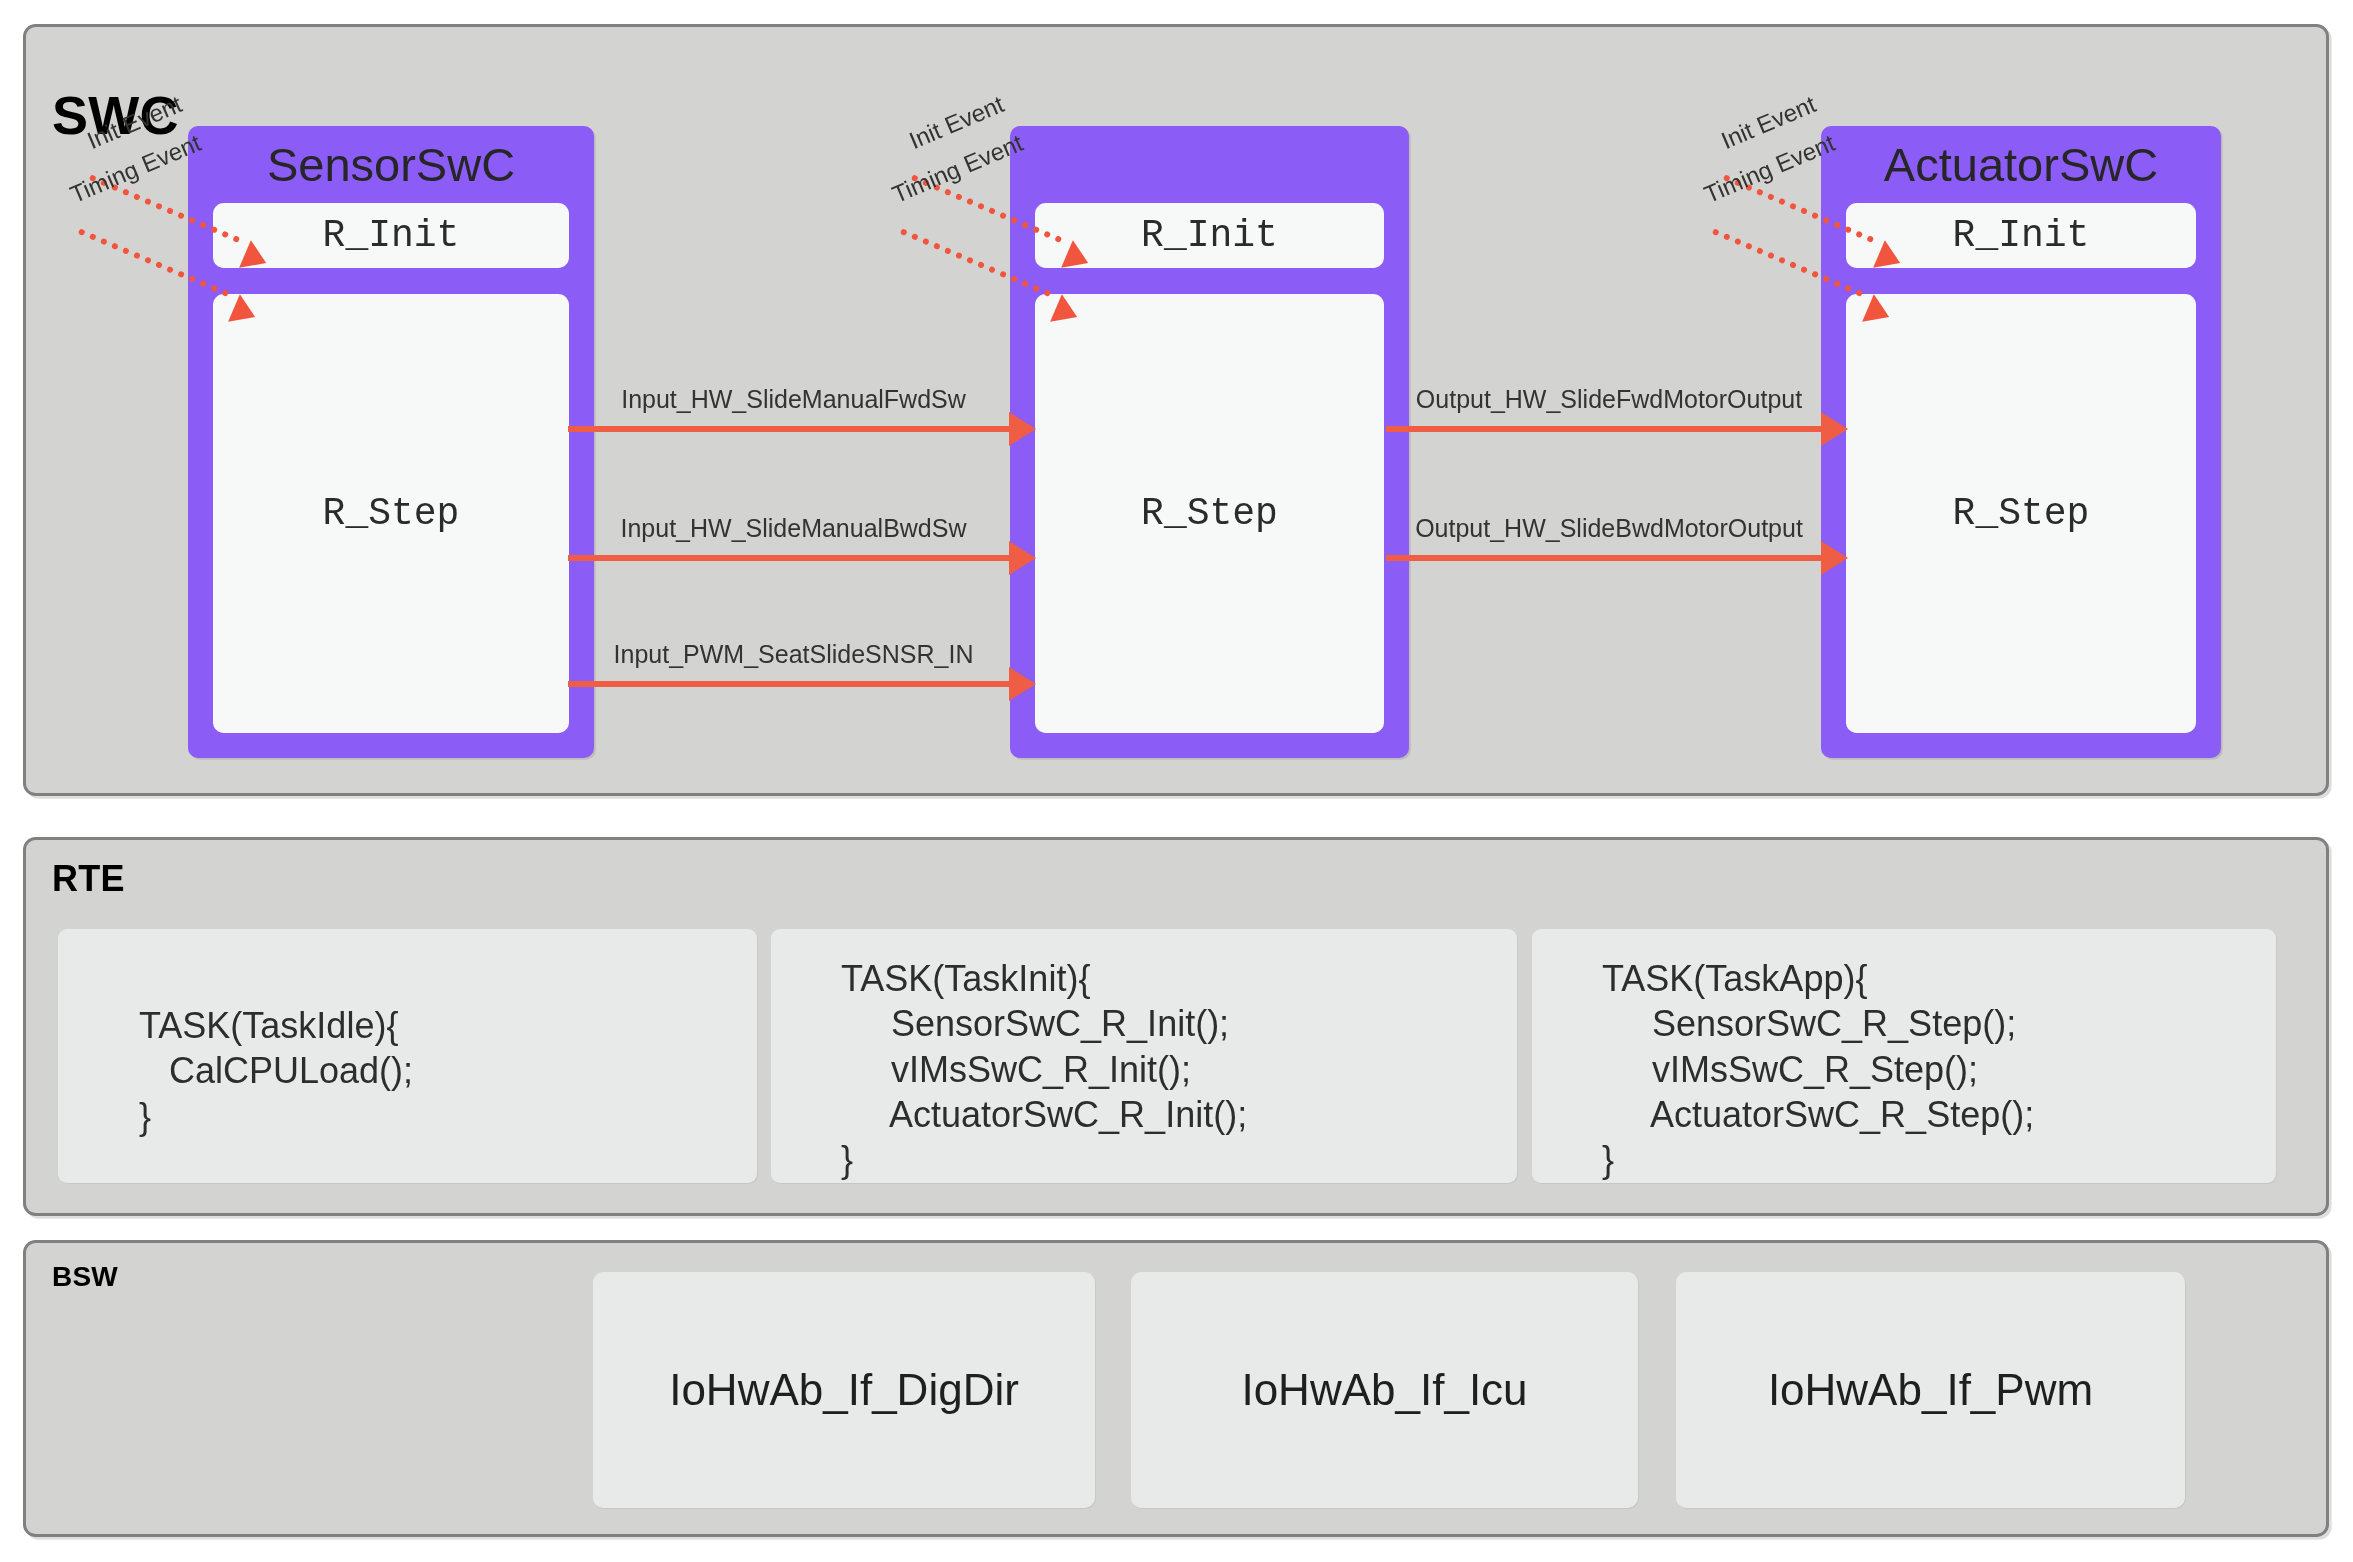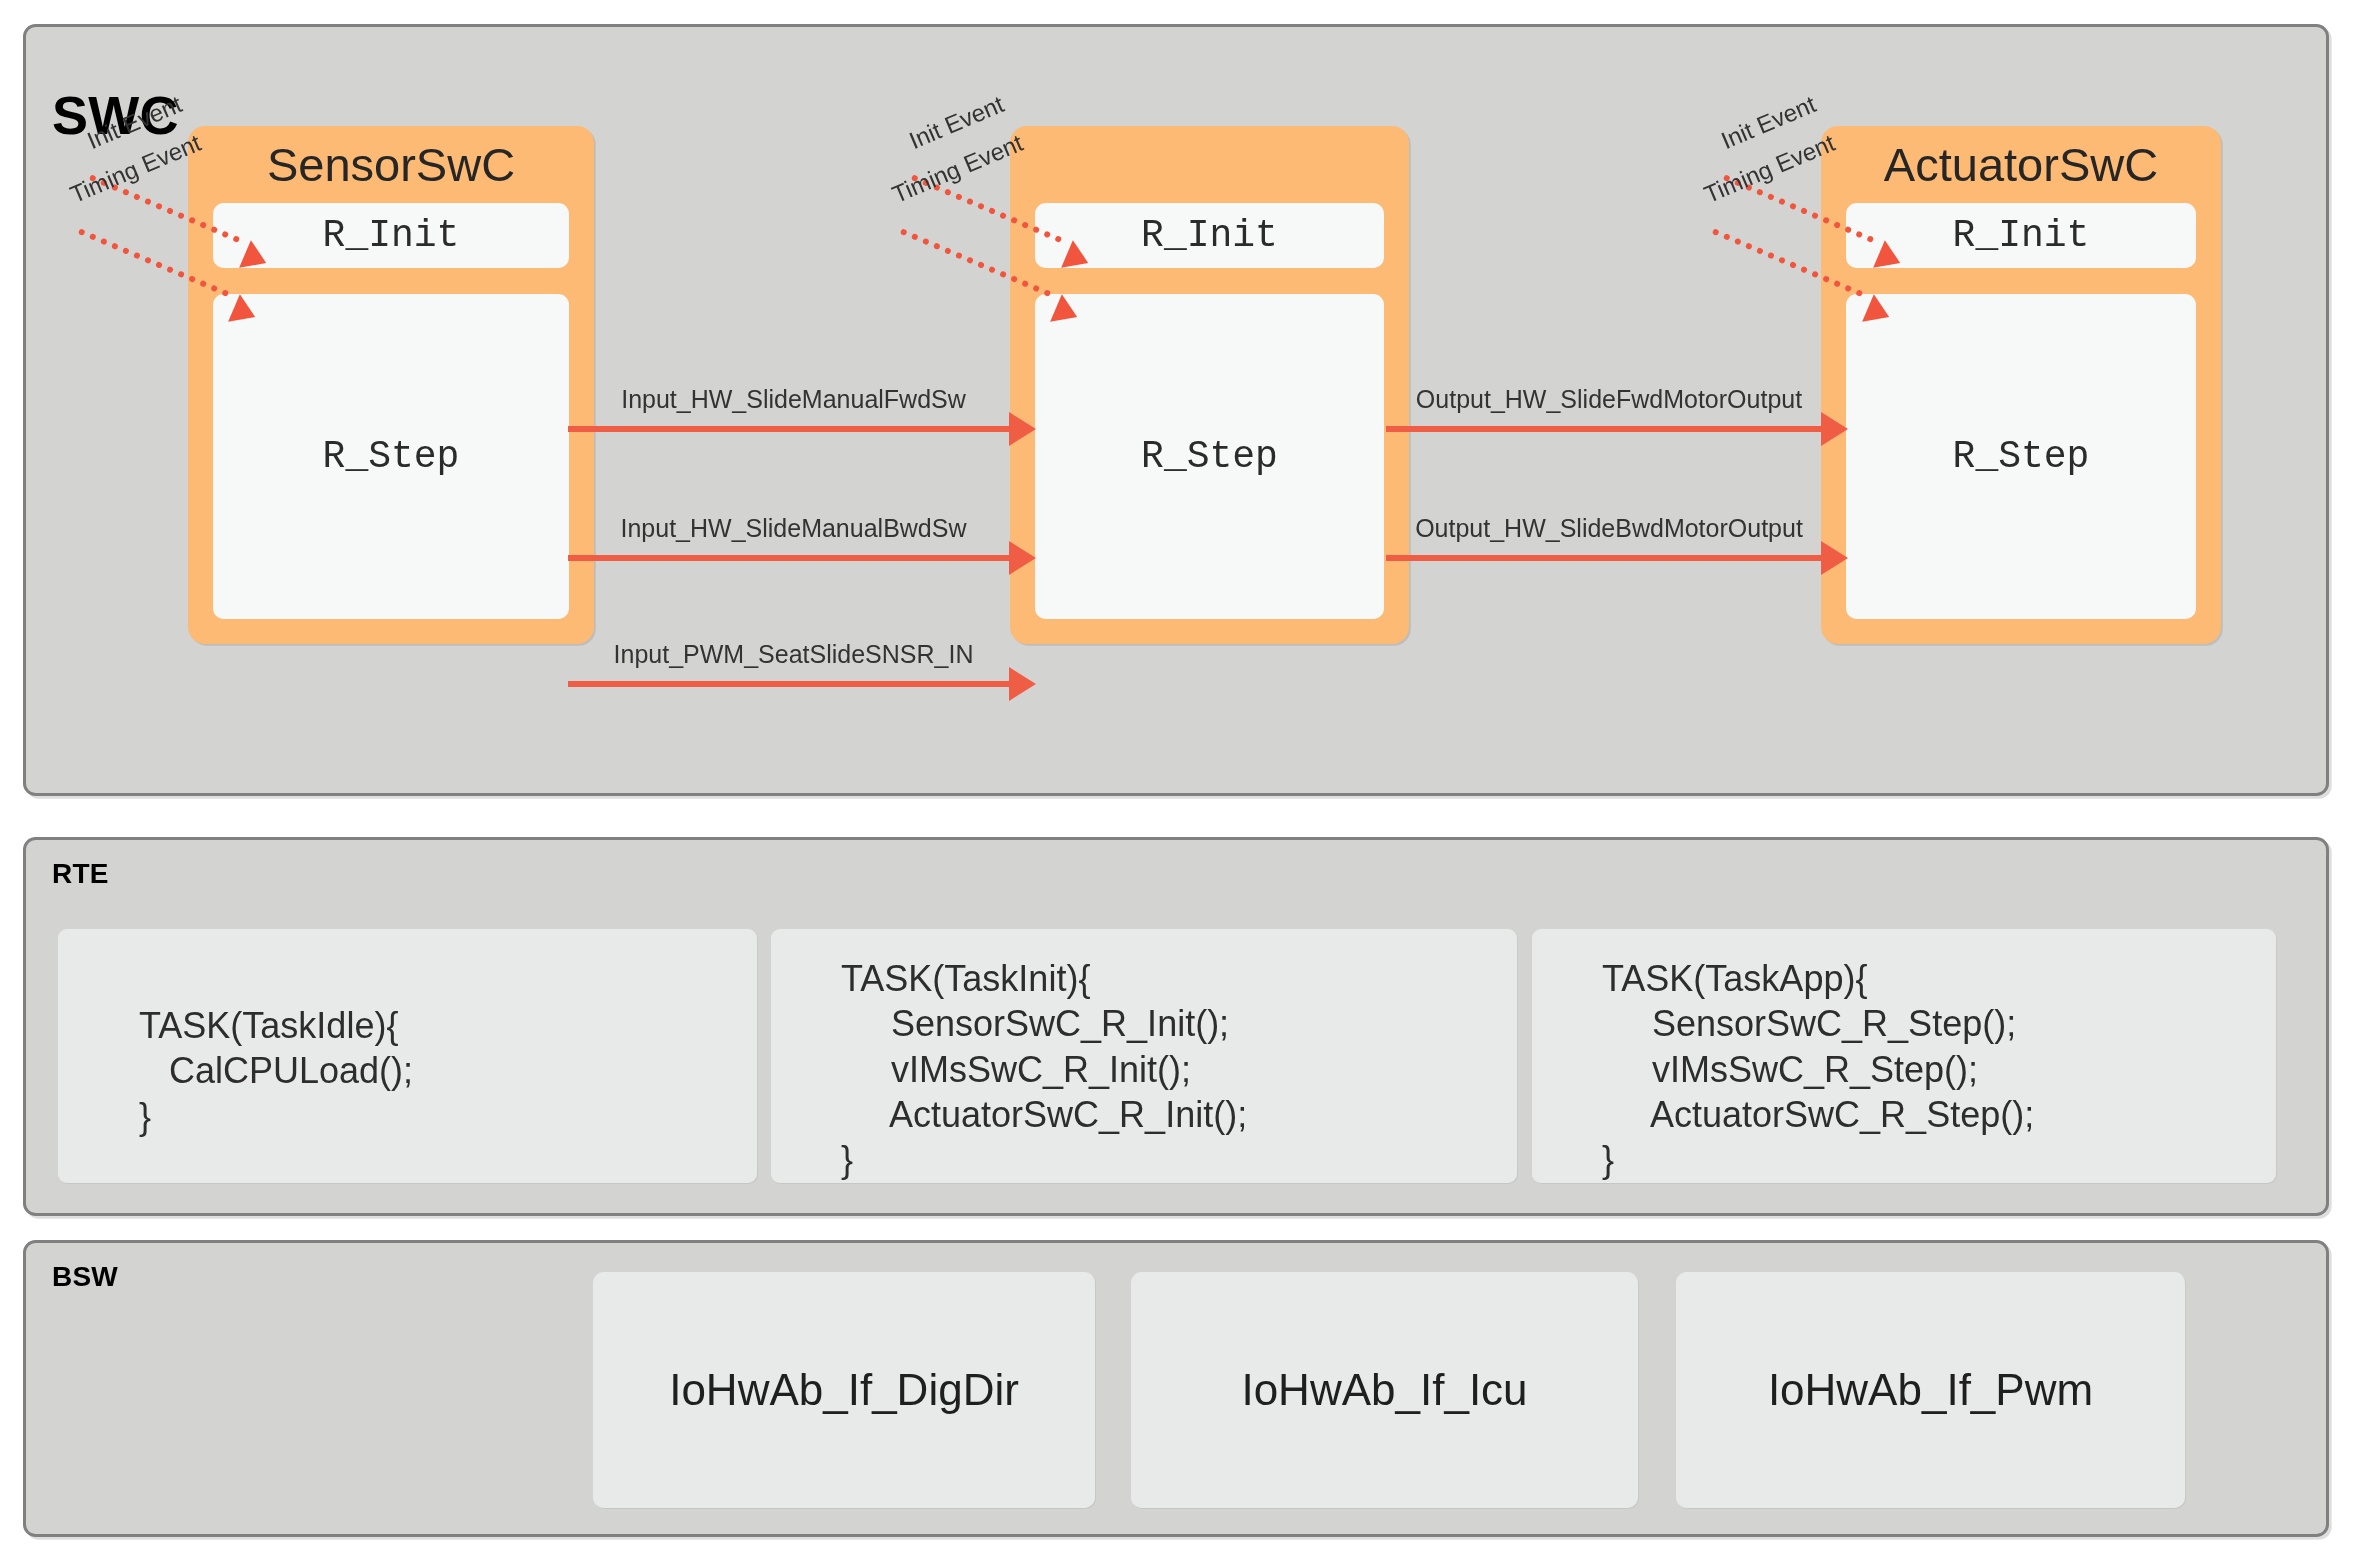--- a/index.html
+++ b/index.html
@@ -29,31 +29,31 @@
     font-weight: bold;
     color: #000000;
     letter-spacing: 0.2px;
   }
 
   #swc-layer   { left: 22.6px;  top: 24px;   width: 2306px; height: 772px; }
   #rte-layer   { left: 22.6px;  top: 837px;  width: 2306px; height: 379px; }
   #bsw-layer   { left: 22.6px;  top: 1240px; width: 2306px; height: 297px; }
 
   #swc-title { left: 52px;  top: 45px;   font-size: 54px; margin-top: 39px; }
-  #rte-title { left: 52px;  top: 858px;  font-size: 28px; }
+  #rte-title { left: 52px;  top: 858px;  font-size: 36px; }
   #bsw-title { left: 52px;  top: 1261px; font-size: 28px; }
 
   
   .swc {
     position: absolute;
-    background: #fdba74;
-    border-radius: 17px;
+    background: #8b5cf6;
+    border-radius: 10px;
     box-sizing: border-box;
     top: 126px;
-    height: 518px;
+    height: 632px;
     box-shadow: 1.8px 1.8px 0 rgba(0,0,0,0.10);
   }
   .swc-name {
     position: absolute;
     top: 10.8px;
     left: 0;
     right: 0;
     text-align: center;
     font-size: 47px;
     color: #262626;

